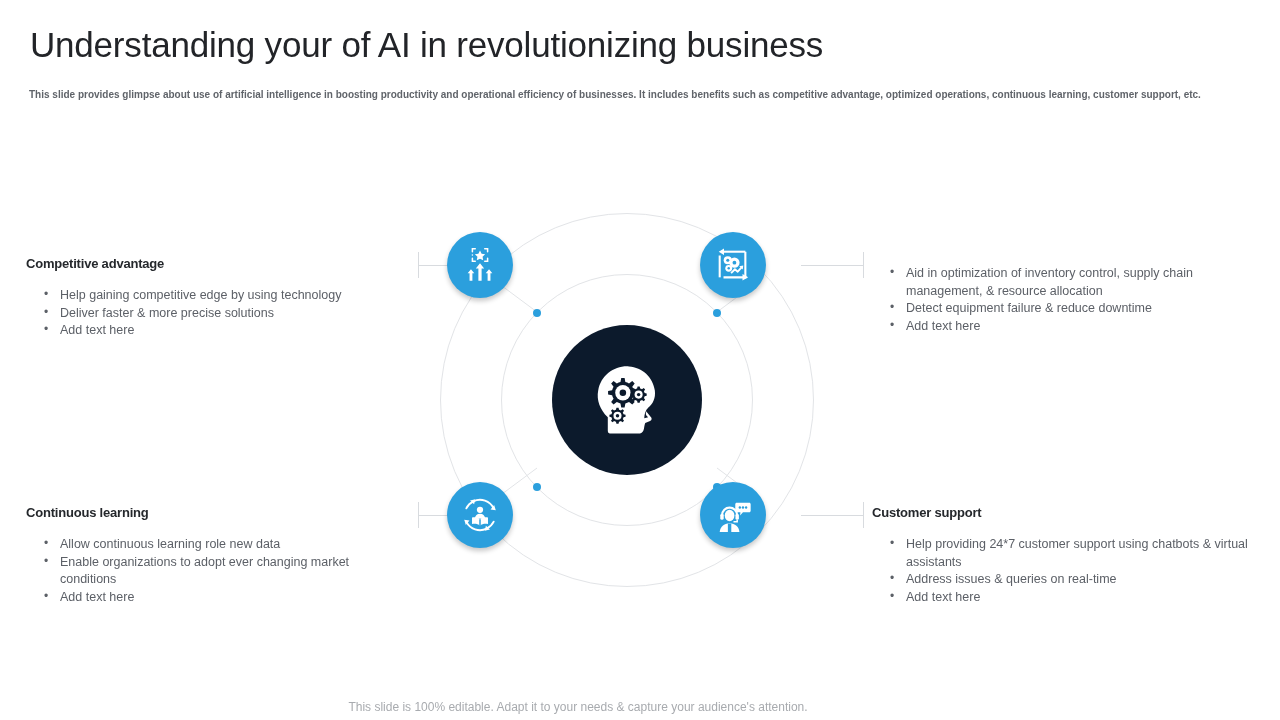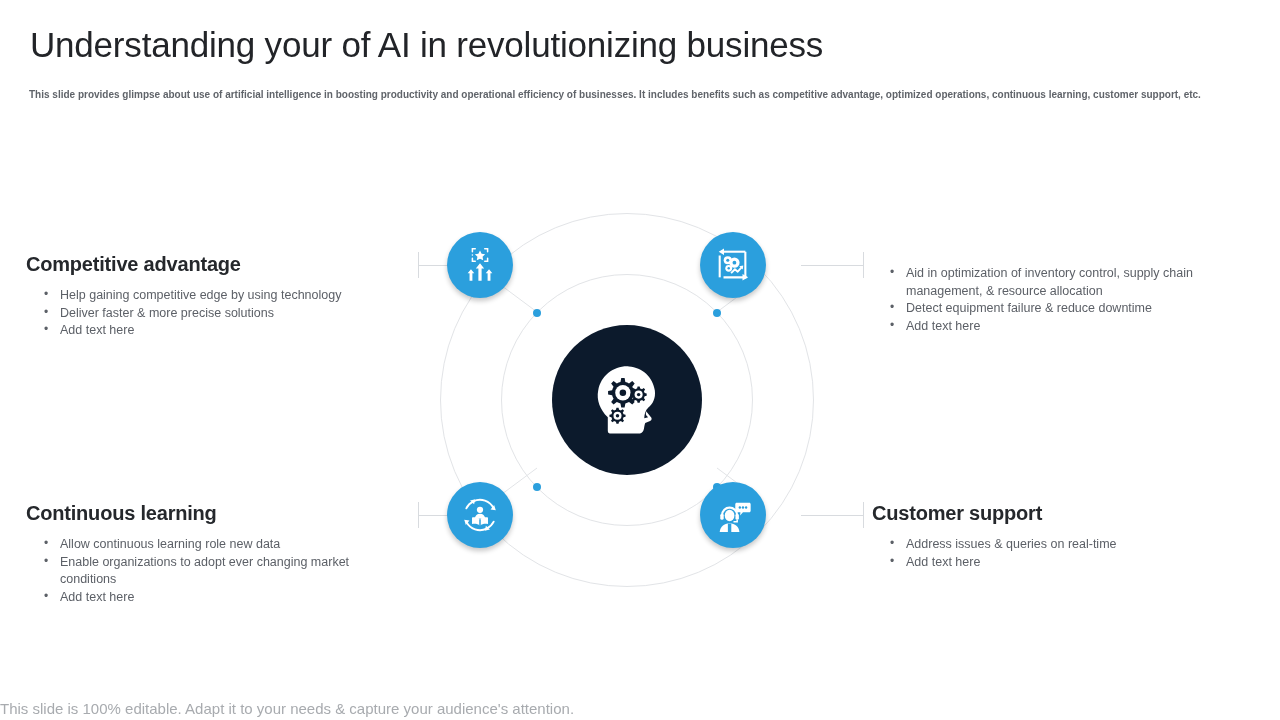--- a/index.html
+++ b/index.html
@@ -124,21 +124,21 @@
   
   .block { position: absolute; }
   .block-left  { width: 390px; left: 26px;  }
   .block-right { width: 395px; left: 872px; }
   .block-tl { top: 253px; }
   .block-bl { top: 502px; }
   .block-tr { top: 253px; }
   .block-br { top: 502px; }
 
   .block-heading {
-    font-size: 20px;
+    font-size: 13px;
     font-weight: 700;
     color: #25282c;
     letter-spacing: -0.2px;
     margin-bottom: 8px;
     line-height: 22px;
   }
   .bullets {
     list-style: none;
     margin: 12px;
     padding: 0;
@@ -159,21 +159,22 @@
     color: #5c6067;
     font-size: 12px;
   }
 
   
   .footer-note {
     position: absolute;
     left: 0;
     top: 700px;
     width: 1156px;
-    font-size: 15px;
+    text-align: center;
+    font-size: 12px;
     color: #a8abaf;
   }
 </style>
 </head>
 <body>
 
 <div class="slide-title">Understanding your of AI in revolutionizing business</div>
 <div class="slide-subtitle">This slide provides glimpse about use of artificial intelligence in boosting productivity and operational efficiency of businesses. It includes benefits such as competitive advantage, optimized operations, continuous learning, customer support, etc.</div>
 
 <div class="diagram">
@@ -380,18 +381,19 @@
   <ul class="bullets">
     <li>Aid in optimization of inventory control, supply chain management, &amp; resource allocation</li>
     <li>Detect equipment failure &amp; reduce downtime</li>
     <li>Add text here</li>
   </ul>
 </div>
 
 <div class="block block-right block-br">
   <div class="block-heading">Customer support</div>
   <ul class="bullets">
+    <li>Help providing 24*7 customer support using chatbots &amp; virtual assistants</li>
     <li>Address issues &amp; queries on real-time</li>
     <li>Add text here</li>
   </ul>
 </div>
 
 <div class="footer-note">This slide is 100% editable. Adapt it to your needs &amp; capture your audience's attention.</div>
 
 </body></html>

